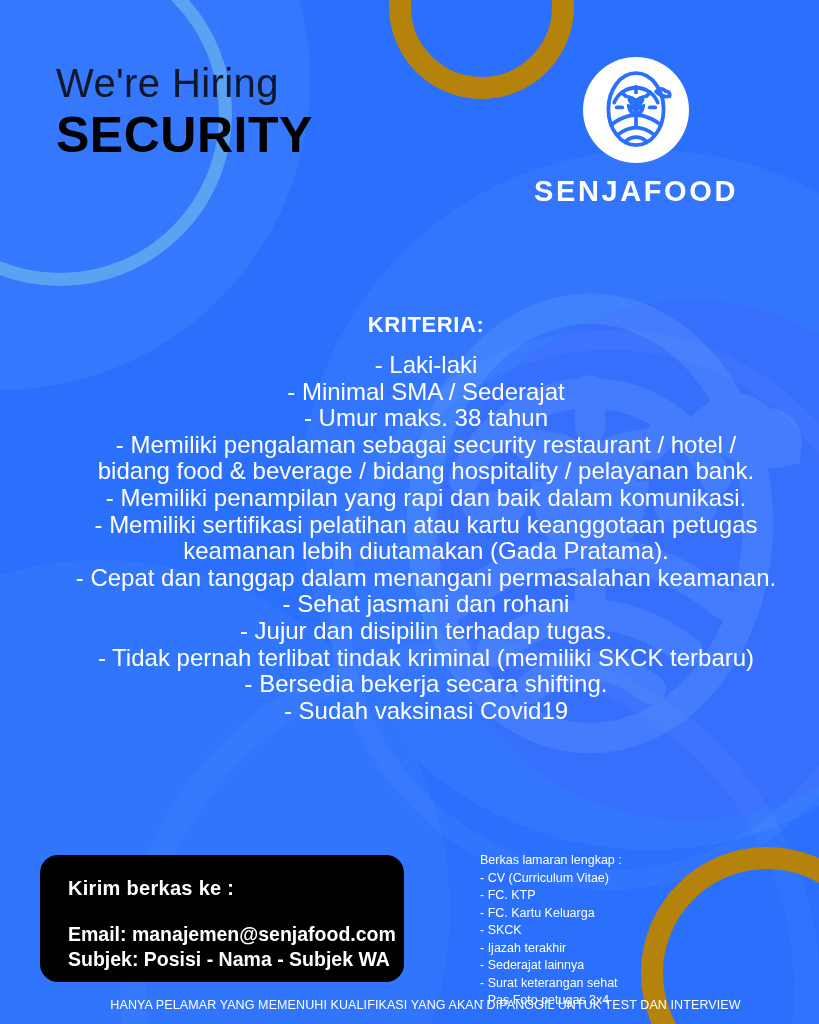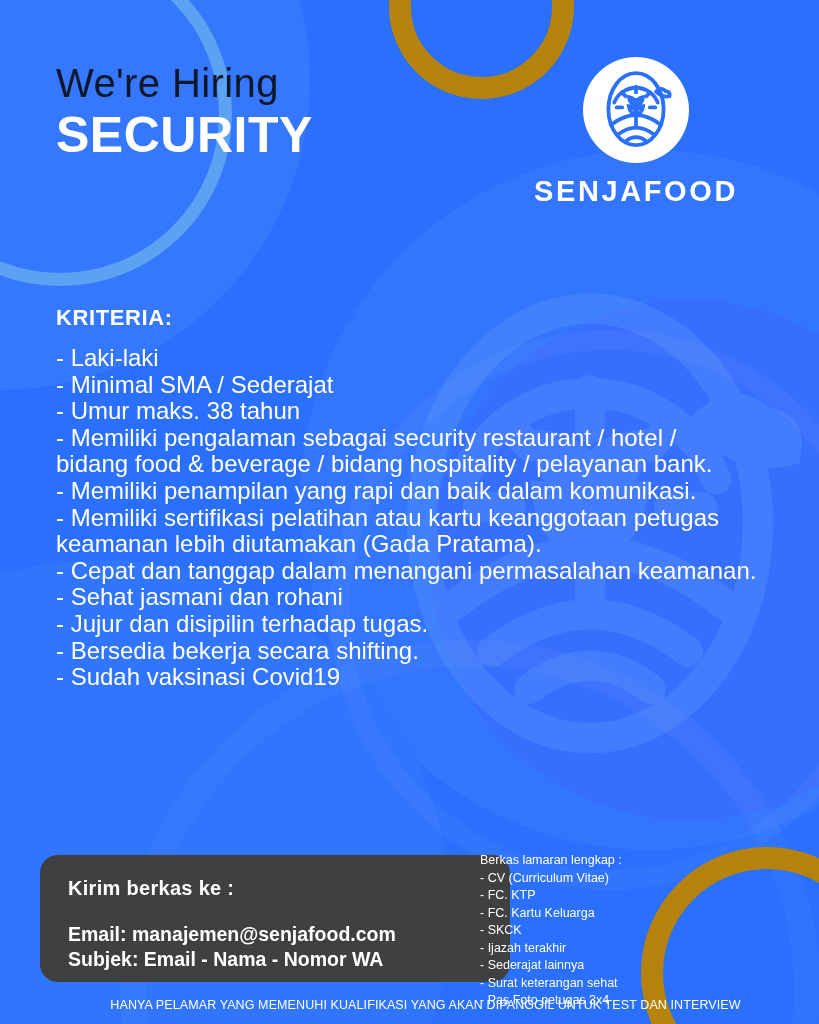--- a/index.html
+++ b/index.html
@@ -142,21 +142,21 @@
   }
   .we-are-hiring {
     color: #0f172a;
     font-size: 40px;
     font-weight: 400;
     letter-spacing: 0.4px;
     line-height: 1.0;
     margin: 0;
   }
   .job-title {
-    color: #ffffff;
+    color: #000000;
     font-size: 50px;
     font-weight: 800;
     letter-spacing: 0.5px;
     line-height: 1.05;
     margin: 6px 0 0 0;
   }
 
   .brand {
     position: absolute;
     right: 58px;
@@ -180,22 +180,23 @@
     color: #ffffff;
     font-size: 29px;
     font-weight: 800;
     letter-spacing: 2.6px;
   }
 
   
   .criteria {
     position: absolute;
     left: 56px;
-    top: 305px;
+    top: 312px;
     width: 740px;
+    text-align: center;
   }
   .criteria-heading {
     color: #ffffff;
     font-size: 22px;
     font-weight: 800;
     letter-spacing: 0.6px;
     margin: 0 0 14px 0;
   }
   .criteria-list {
     list-style: none;
@@ -209,24 +210,24 @@
     line-height: 26.6px;
     margin: 0;
     white-space: pre-line;
   }
 
   
   .contact-box {
     position: absolute;
     left: 40px;
     top: 855px;
-    width: 470px;
+    width: 364px;
     height: 127px;
     border-radius: 18px;
-    background: #404040;
+    background: #000000;
     box-sizing: border-box;
     padding: 22px 0 0 28px;
   }
   .contact-title {
     color: #ffffff;
     font-size: 20px;
     font-weight: 800;
     letter-spacing: 0.3px;
     margin: 0 0 22px 0;
   }
@@ -359,29 +360,30 @@
       <li>- Minimal SMA / Sederajat</li>
       <li>- Umur maks. 38 tahun</li>
       <li>- Memiliki pengalaman sebagai security restaurant / hotel /
 bidang food &amp; beverage / bidang hospitality / pelayanan bank.</li>
       <li>- Memiliki penampilan yang rapi dan baik dalam komunikasi.</li>
       <li>- Memiliki sertifikasi pelatihan atau kartu keanggotaan petugas
 keamanan lebih diutamakan (Gada Pratama).</li>
       <li>- Cepat dan tanggap dalam menangani permasalahan keamanan.</li>
       <li>- Sehat jasmani dan rohani</li>
       <li>- Jujur dan disipilin terhadap tugas.</li>
+      <li>- Tidak pernah terlibat tindak kriminal (memiliki SKCK terbaru)</li>
       <li>- Bersedia bekerja secara shifting.</li>
       <li>- Sudah vaksinasi Covid19</li>
     </ul>
   </div>
 
   <div class="contact-box">
     <div class="contact-title">Kirim berkas ke :</div>
     <div class="contact-line">Email: manajemen@senjafood.com</div>
-    <div class="contact-line">Subjek: Email - Nama - Nomor WA</div>
+    <div class="contact-line">Subjek: Posisi - Nama - Subjek WA</div>
   </div>
 
   <div class="docs">
     <div class="docs-title">Berkas lamaran lengkap :</div>
     <ul class="docs-list">
       <li>- CV (Curriculum Vitae)</li>
       <li>- FC. KTP</li>
       <li>- FC. Kartu Keluarga</li>
       <li>- SKCK</li>
       <li>- Ijazah terakhir</li>

